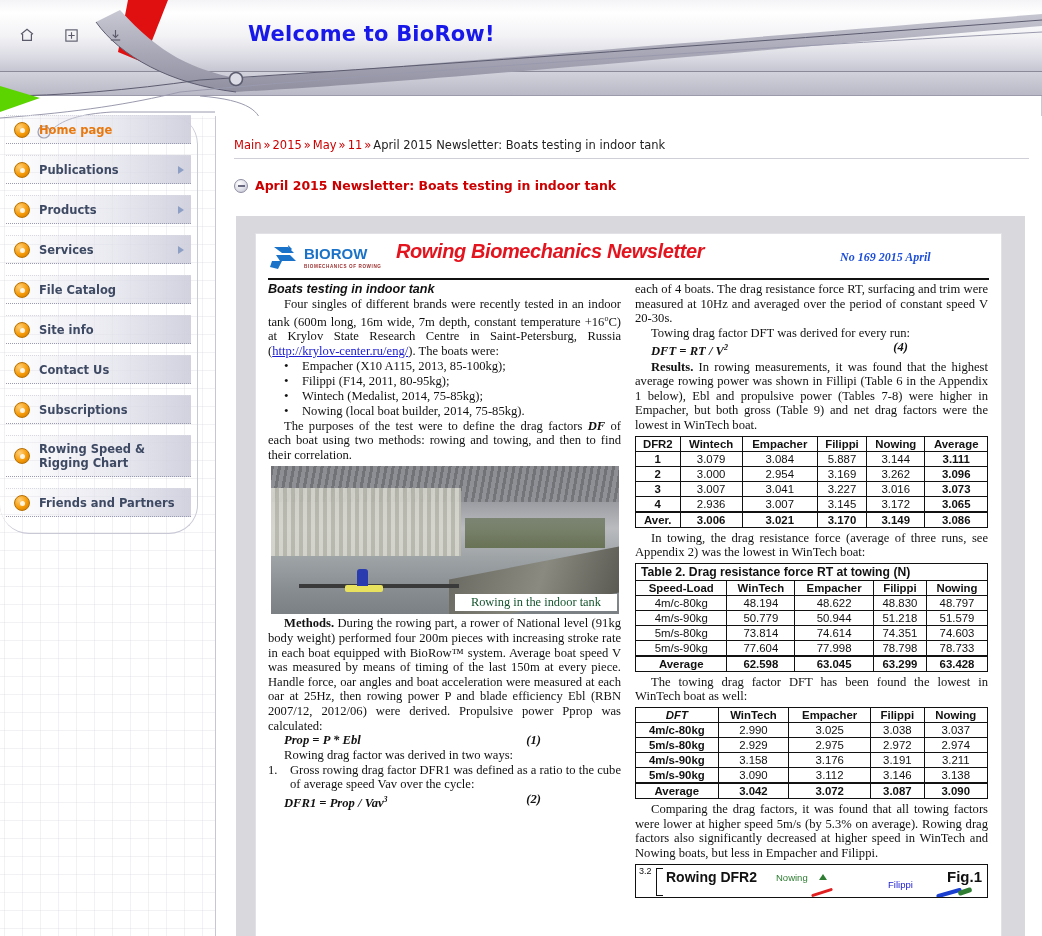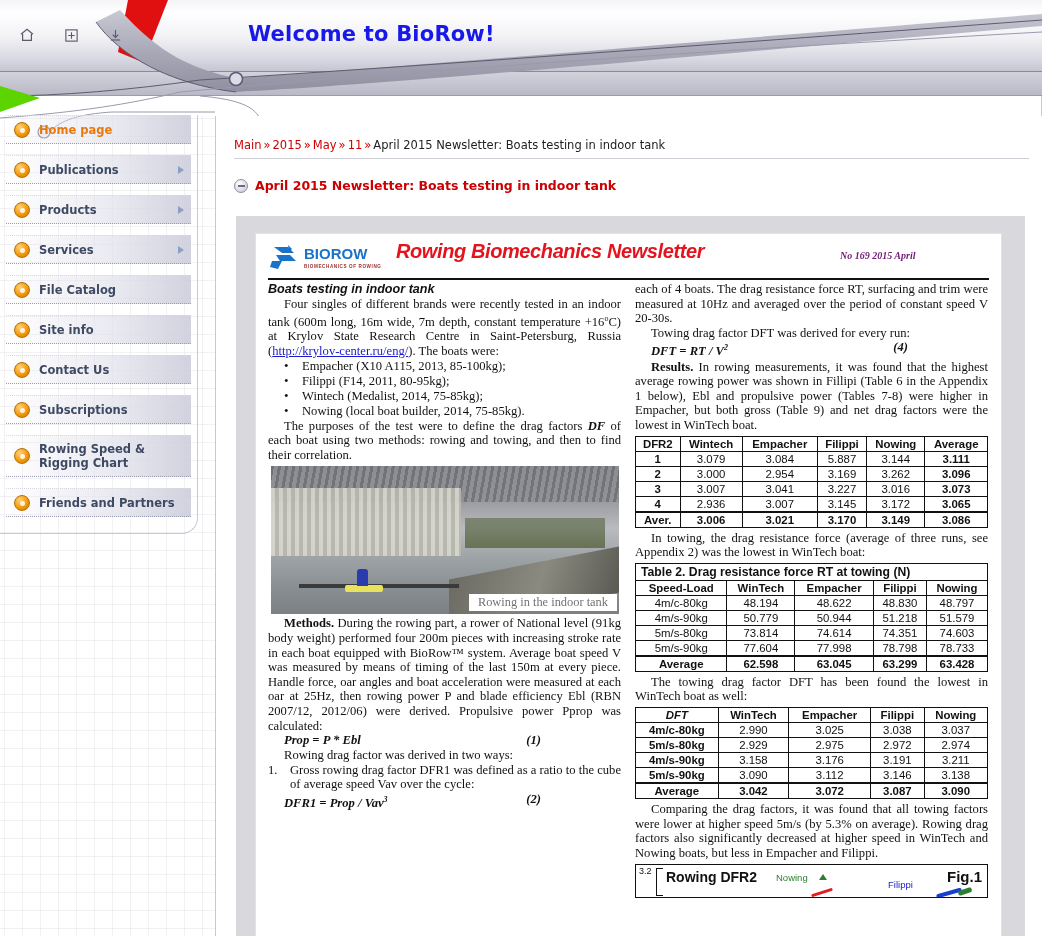--- a/index.html
+++ b/index.html
@@ -84,20 +84,21 @@
   
   #sidebar-panel {
     position: absolute; left: 0px; top: 115px;
     width: 198px;
     background: transparent;
     z-index: 5;
     border-right: 1px solid #c9c9d6;
     border-bottom: 1px solid #c9c9d6;
     border-bottom-right-radius: 16px;
     padding-bottom: 16px;
+    border-radius: 29px;
   }
   .menu-item {
     position: relative;
     height: 29px;
     margin: 0 6px;
     display: flex; align-items: center;
     border-bottom: 1px dotted #9a9ab0;
     border-top: 1px dotted #d8d8e2;
     background: linear-gradient(to right, rgba(255,255,255,0) 0%, rgba(225,225,235,.75) 60%, rgba(205,205,220,.9) 100%);
     cursor: pointer;
@@ -207,21 +208,21 @@
     font-family: "Liberation Sans", sans-serif;
     font-style: italic; font-weight: bold;
     font-size: 20px;
     color: #e4141e;
     letter-spacing: -0.4px;
   }
   #nl-issue {
     position: absolute; left: 572px; top: 13px;
     font-family: "Liberation Serif", serif;
     font-weight: bold; font-style: italic;
-    font-size: 10px; color: #701a75;
+    font-size: 12px; color: #1d4ed8;
   }
   #masthead-rule {
     position: absolute; left: 0; top: 41px;
     width: 721px; height: 2px; background: #111;
   }
 
   #cols {
     position: absolute; left: 12px; top: 48px;
     width: 721px;
     display: flex; gap: 14px;
@@ -318,22 +319,22 @@
   }
   #photo .hull {
     position: absolute; left: 74px; bottom: 22px; width: 38px; height: 7px;
     background: #e8e25e; border-radius: 2px;
   }
   #photo-caption {
     position: absolute; right: 2px; bottom: 3px;
     background: #ffffff;
     font-family: "Liberation Serif", serif;
     font-size: 12.4px;
-    padding: 1px 9px;
-    color: #737373;
+    padding: 1px 16px;
+    color: #14532d;
   }
 
   
   table.dt {
     border-collapse: collapse;
     width: 353px;
     margin: 3px 0 3px 0;
     font-family: "Liberation Sans", sans-serif;
     font-size: 11.4px;
     color: #111;

